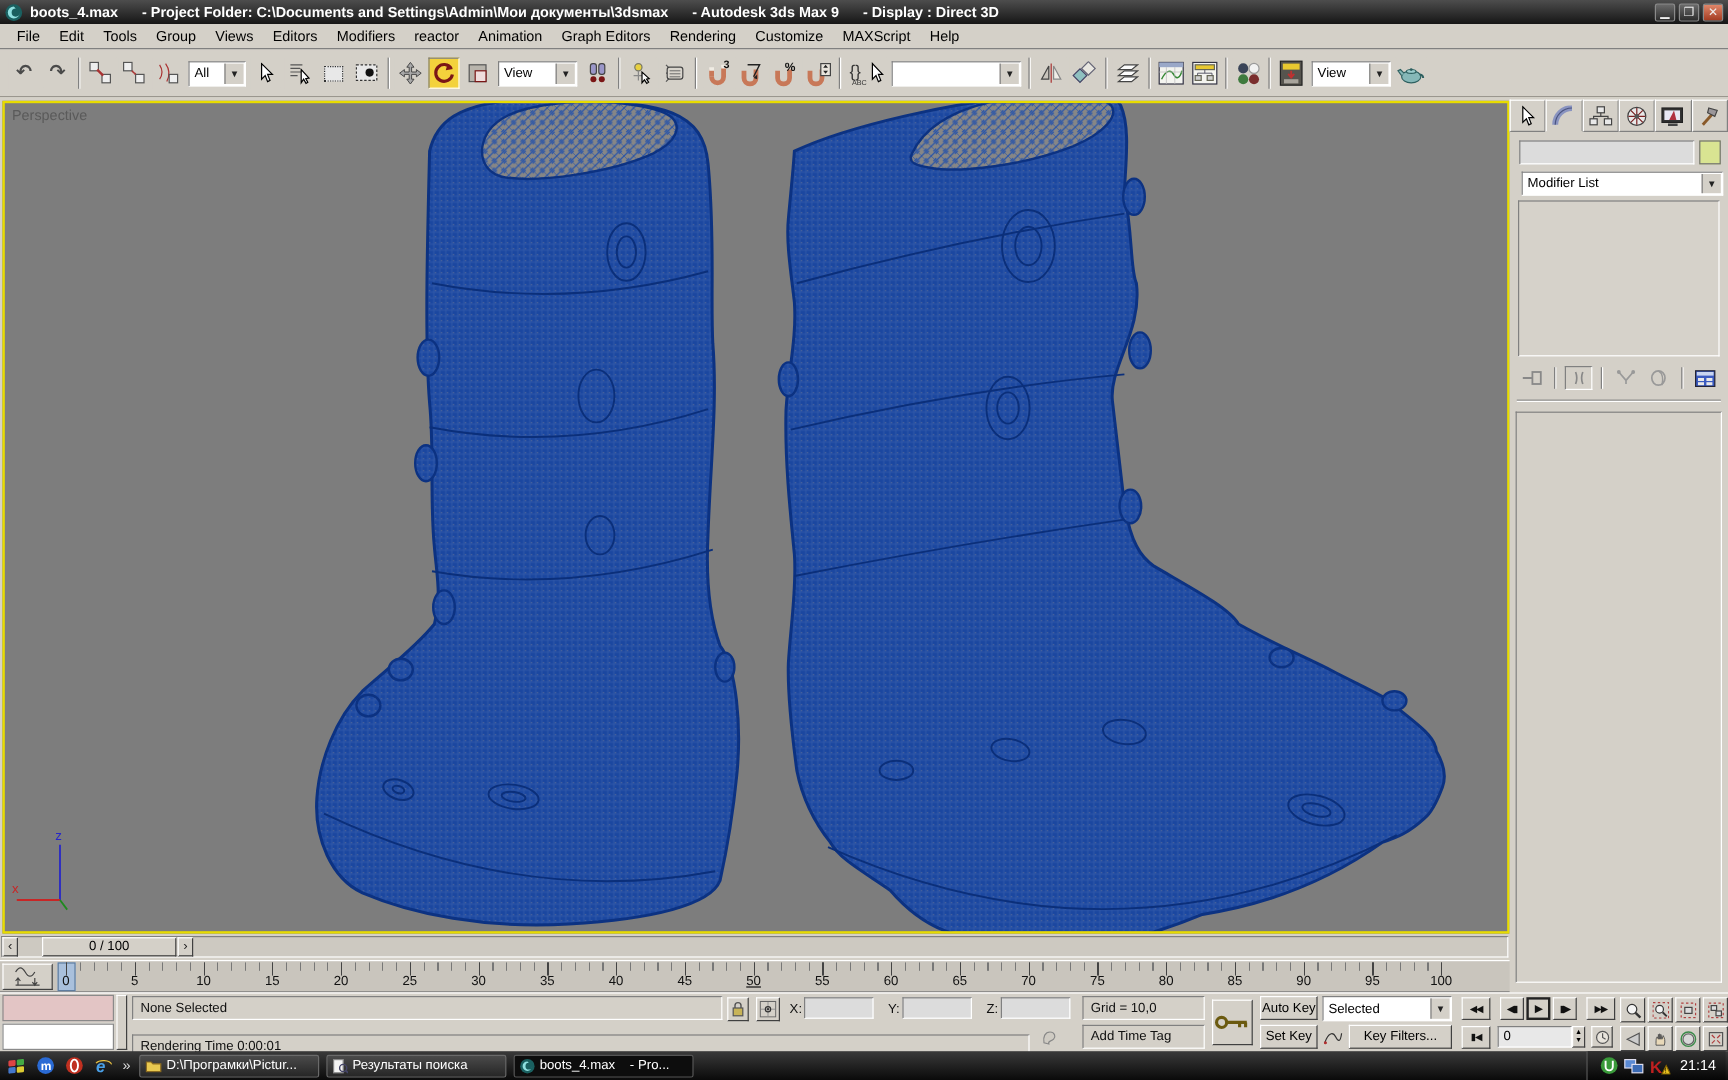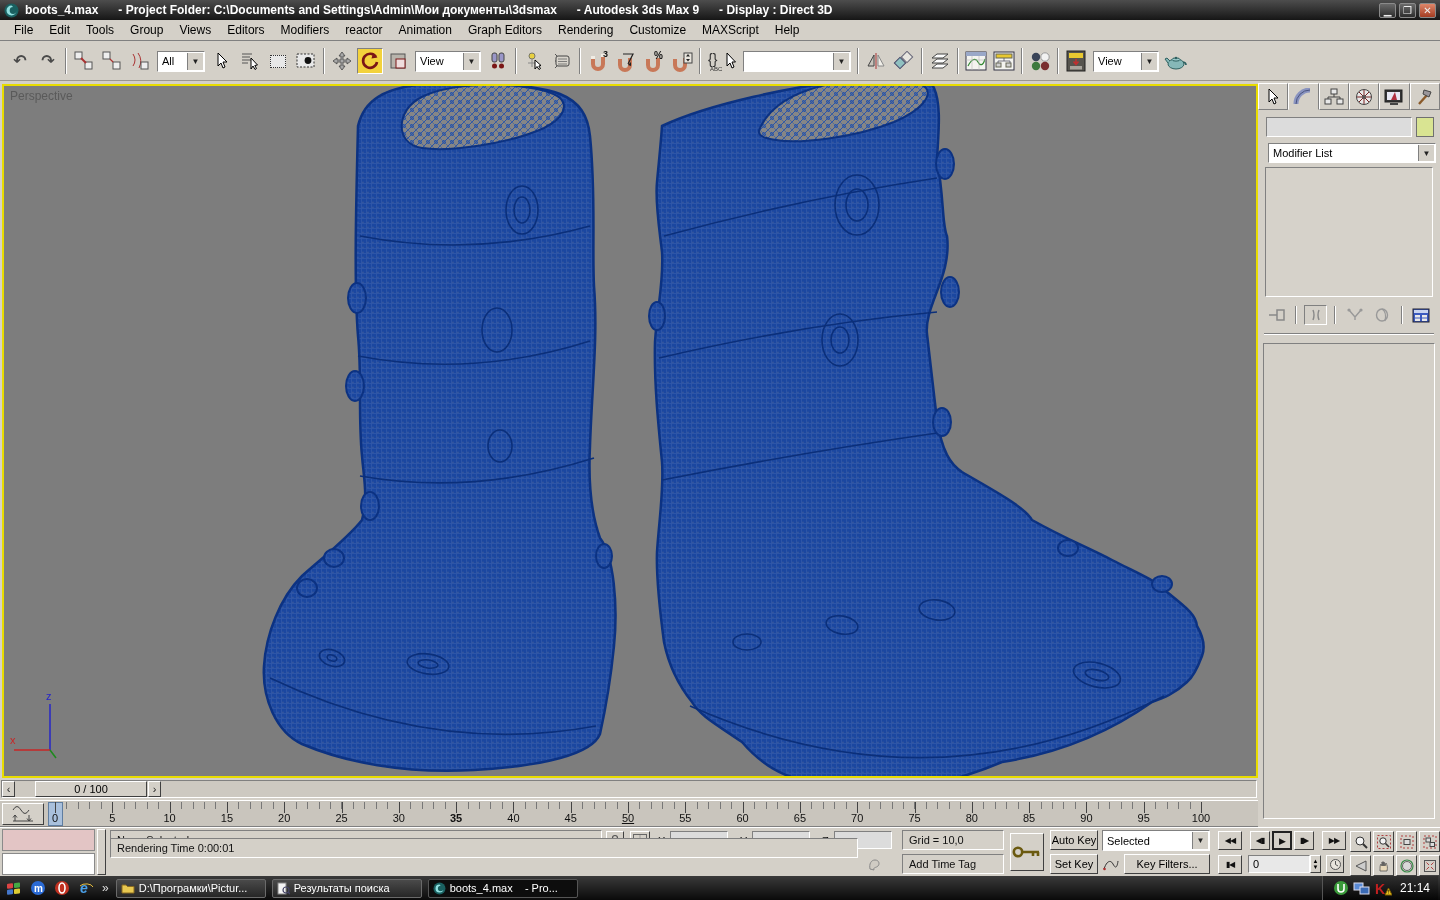--- a/index.html
+++ b/index.html
@@ -544,21 +544,21 @@
       <div class="tickminor"></div>
       <div class="tickmajor"></div>
       <div id="ruler-labels">
           <span class="tick-label" style="left: 9px;">0</span>
           <span class="tick-label" style="left: 66.3px;">5</span>
           <span class="tick-label" style="left: 123.6px;">10</span>
           <span class="tick-label" style="left: 180.9px;">15</span>
           <span class="tick-label" style="left: 238.2px;">20</span>
           <span class="tick-label" style="left: 295.5px;">25</span>
           <span class="tick-label" style="left: 352.8px;">30</span>
-          <span class="tick-label" style="left: 410.1px; font-weight: bold;">35</span>
+          <span class="tick-label" style="left: 410.1px;">35</span>
           <span class="tick-label" style="left: 467.4px;">40</span>
           <span class="tick-label" style="left: 524.7px; text-align: right;">45</span>
           <span class="tick-label" style="left: 582px; text-decoration: underline;">50</span>
           <span class="tick-label" style="left: 639.3px;">55</span>
           <span class="tick-label" style="left: 696.6px;">60</span>
           <span class="tick-label" style="left: 753.9px;">65</span>
           <span class="tick-label" style="left: 811.2px;">70</span>
           <span class="tick-label" style="left: 868.5px;">75</span>
           <span class="tick-label" style="left: 925.8px;">80</span>
           <span class="tick-label" style="left: 983.1px;">85</span>
@@ -654,21 +654,21 @@
         </svg>
       </div>
     <div class="navbtn raised" style="left:1419px;top:3px">
         <svg width="14" height="14">
           <rect x="1" y="1" width="12" height="12" fill="none" stroke="#b04040" stroke-dasharray="2 2"></rect>
           <rect x="3" y="3" width="4.5" height="4" fill="#ddd" stroke="#444"></rect>
           <rect x="7" y="7.5" width="4.5" height="4" fill="#ddd" stroke="#444"></rect>
         </svg>
       </div>
 
-    <div class="sfield" style="left:110px;top:10px;width:748px">
+    <div class="sfield" style="left:110px;top:34px;width:748px">
         <span>Rendering Time  0:00:01</span>
       </div>
     <div class="sbtn2" style="left:864px;top:26px;width:20px">
         <svg width="13" height="13">
           <path d="M2,11 C1,6 3,2 7,2 C11,2 12,6 10,8 C8,10 5,9 6,12 Z" fill="#cfcbc3" stroke="#888"></path>
         </svg>
       </div>
     <div class="sfield" style="left:902px;top:26px;width:102px">
         <span>Add Time Tag</span>
       </div>

